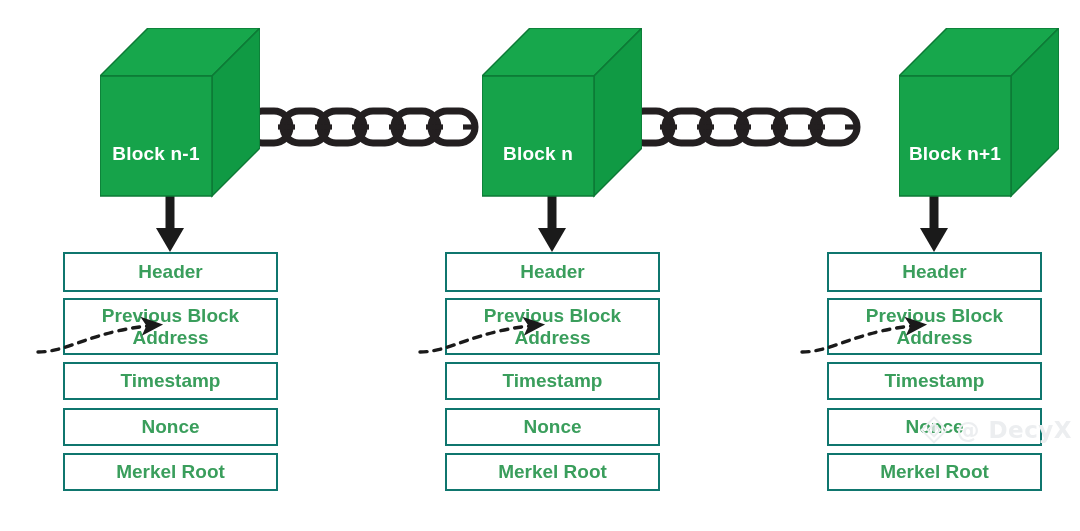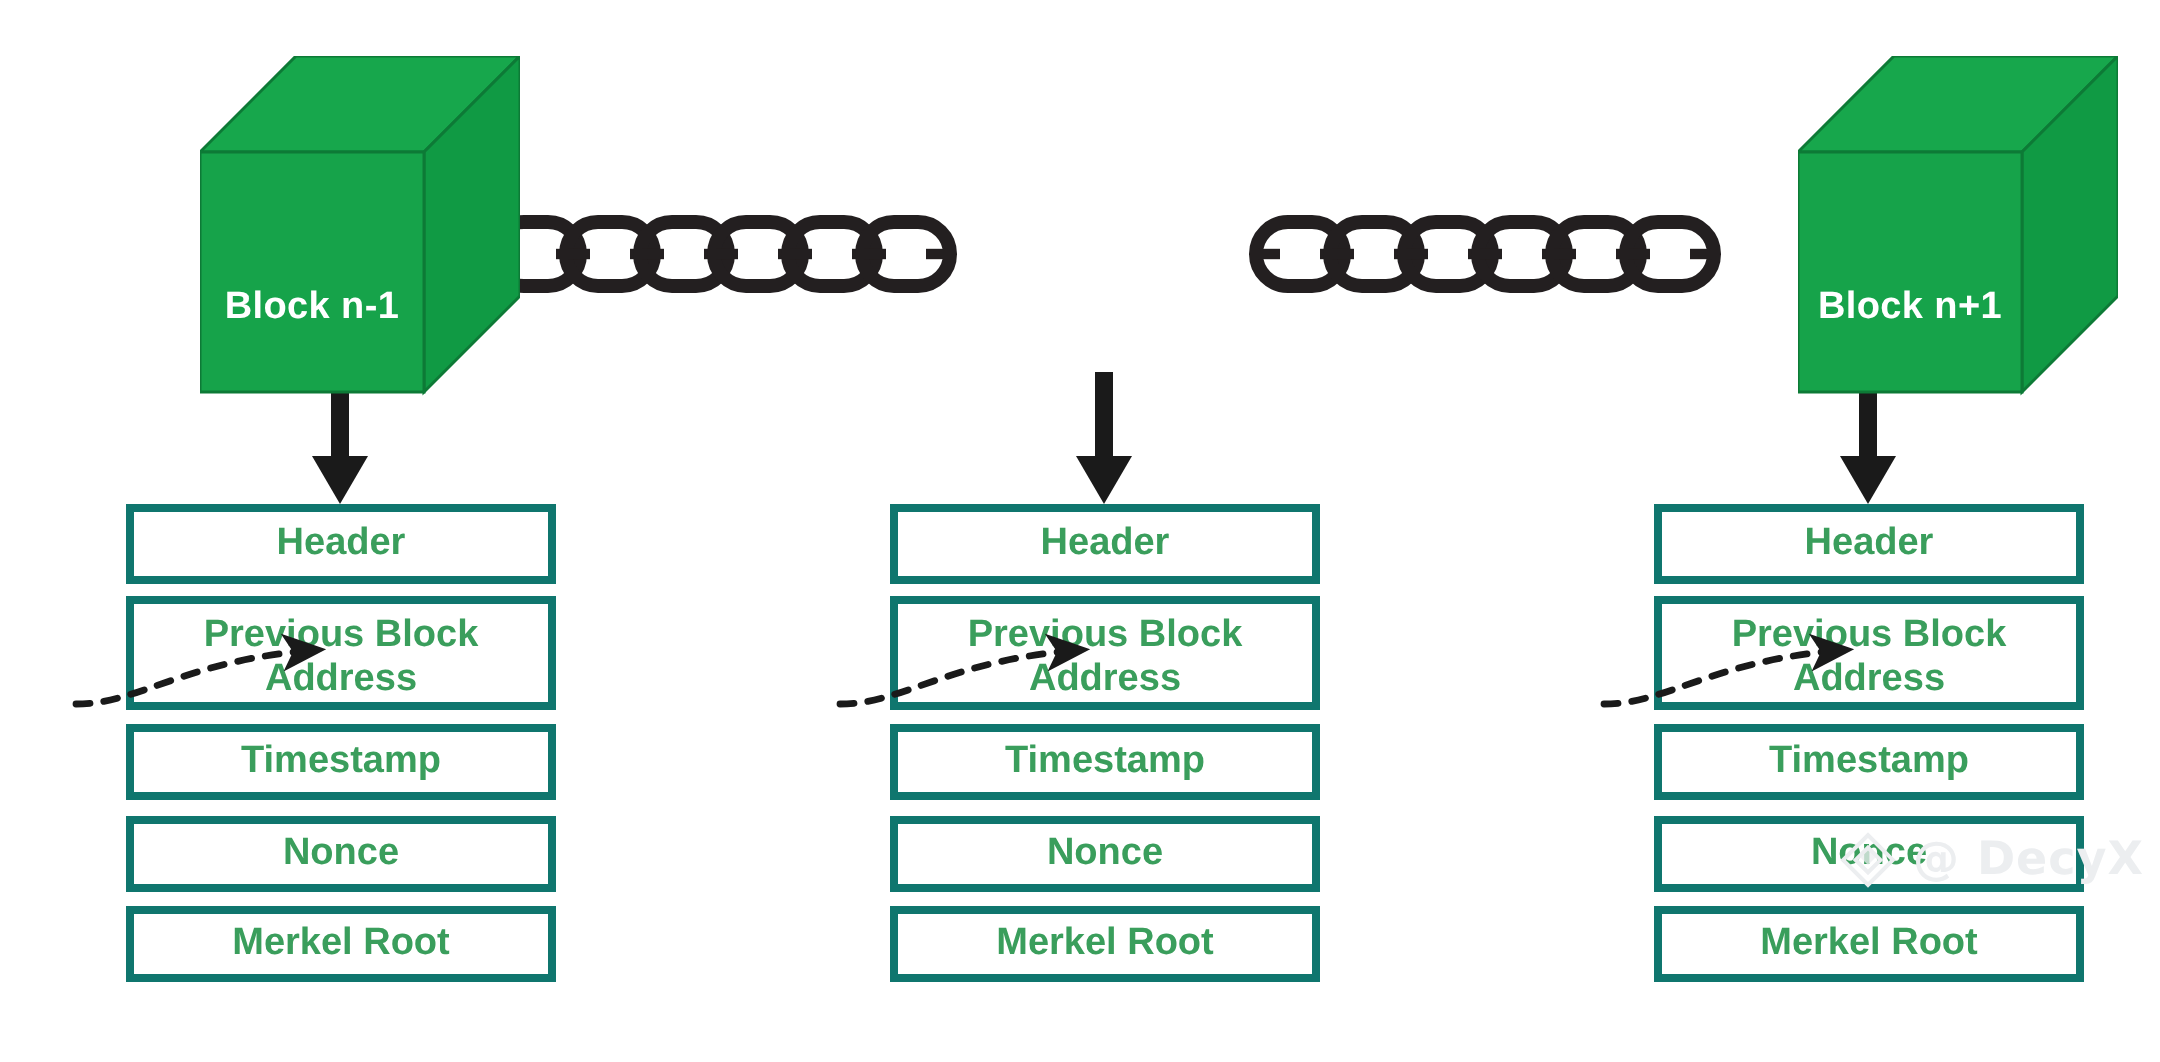--- a/index.html
+++ b/index.html
@@ -27,31 +27,31 @@
   }
   
   .down-arrow{position:absolute;z-index:2;}
 
   
   .column{position:absolute;z-index:2;}
   .field-box{
     position:absolute;
     box-sizing:border-box;
     background:#ffffff;
-    border:4px solid #0f766e;
+    border:2px solid #0f766e;
     color:#3a9e5c;
     font-weight:bold;
     font-size:19px;
     display:flex;
     align-items:center;
     justify-content:center;
     text-align:center;
     line-height:1.15;
   }
-  .field-box.two-line{font-size:19px;align-items:flex-end;}
+  .field-box.two-line{font-size:19px;}
   .field-box span{display:block;padding:0 6px;}
 
   
   .dash-arrow{position:absolute;z-index:5;}
 
   
   .watermark{
     position:absolute;
     right:8px;bottom:4px;
     display:flex;align-items:center;gap:7px;
@@ -120,20 +120,28 @@
 
       <polygon points="0,48 48,0 160,0 112,48" fill="#17a74c" stroke="#0d7a36" stroke-width="1.5"></polygon>
 
       <polygon points="112,48 160,0 160,120 112,168" fill="#109a44" stroke="#0d7a36" stroke-width="1.5"></polygon>
 
       <rect x="0" y="48" width="112" height="120" fill="#16a34a" stroke="#0d7a36" stroke-width="1.5"></rect>
     </svg>
     <div class="cube-label" style="left:10px;top:115px;width:92px;text-align:center;">Block n-1</div>
   </div>
 
+  <div class="cube" style="left:482px;top:28px;">
+    <svg class="cube-svg" width="160" height="176" viewBox="0 0 160 176">
+      <polygon points="0,48 48,0 160,0 112,48" fill="#17a74c" stroke="#0d7a36" stroke-width="1.5"></polygon>
+      <polygon points="112,48 160,0 160,120 112,168" fill="#109a44" stroke="#0d7a36" stroke-width="1.5"></polygon>
+      <rect x="0" y="48" width="112" height="120" fill="#16a34a" stroke="#0d7a36" stroke-width="1.5"></rect>
+    </svg>
+    <div class="cube-label" style="left:10px;top:115px;width:92px;text-align:center;">Block n</div>
+  </div>
 
   <div class="cube" style="left:864px;top:28px;margin-left:35px;">
     <svg class="cube-svg" width="160" height="176" viewBox="0 0 160 176">
       <polygon points="0,48 48,0 160,0 112,48" fill="#17a74c" stroke="#0d7a36" stroke-width="1.5"></polygon>
       <polygon points="112,48 160,0 160,120 112,168" fill="#109a44" stroke="#0d7a36" stroke-width="1.5"></polygon>
       <rect x="0" y="48" width="112" height="120" fill="#16a34a" stroke="#0d7a36" stroke-width="1.5"></rect>
     </svg>
     <div class="cube-label" style="left:4px;top:115px;width:104px;text-align:center;">Block n+1</div>
   </div>
 

